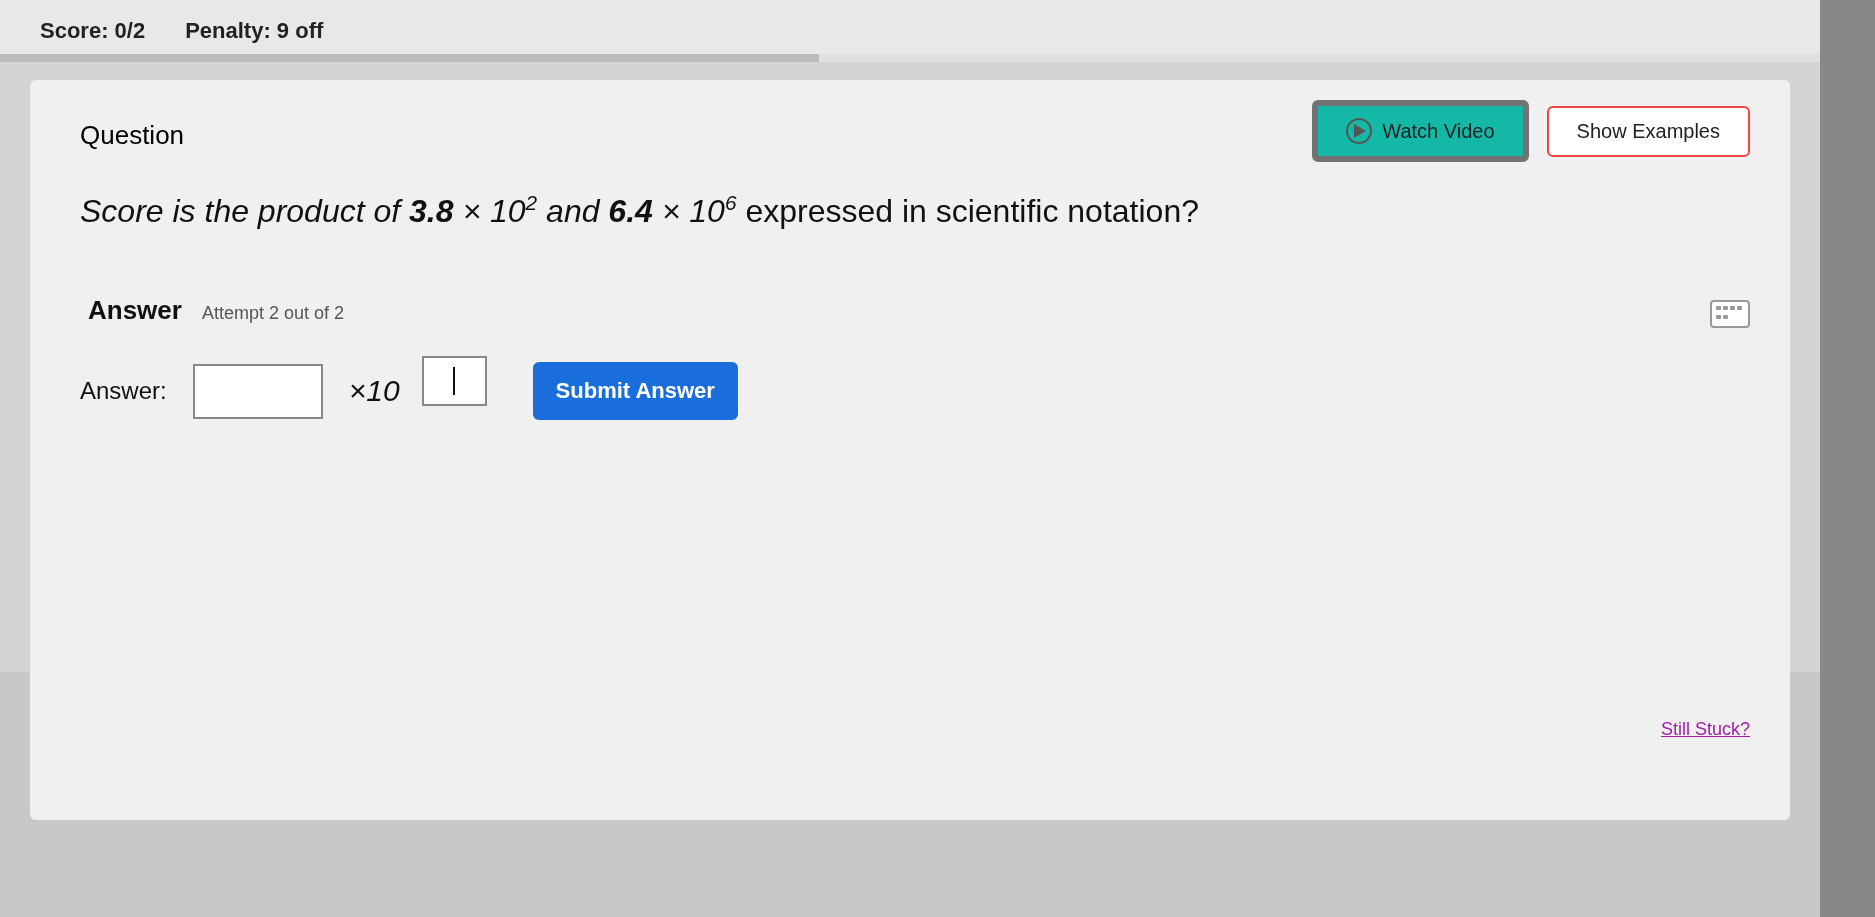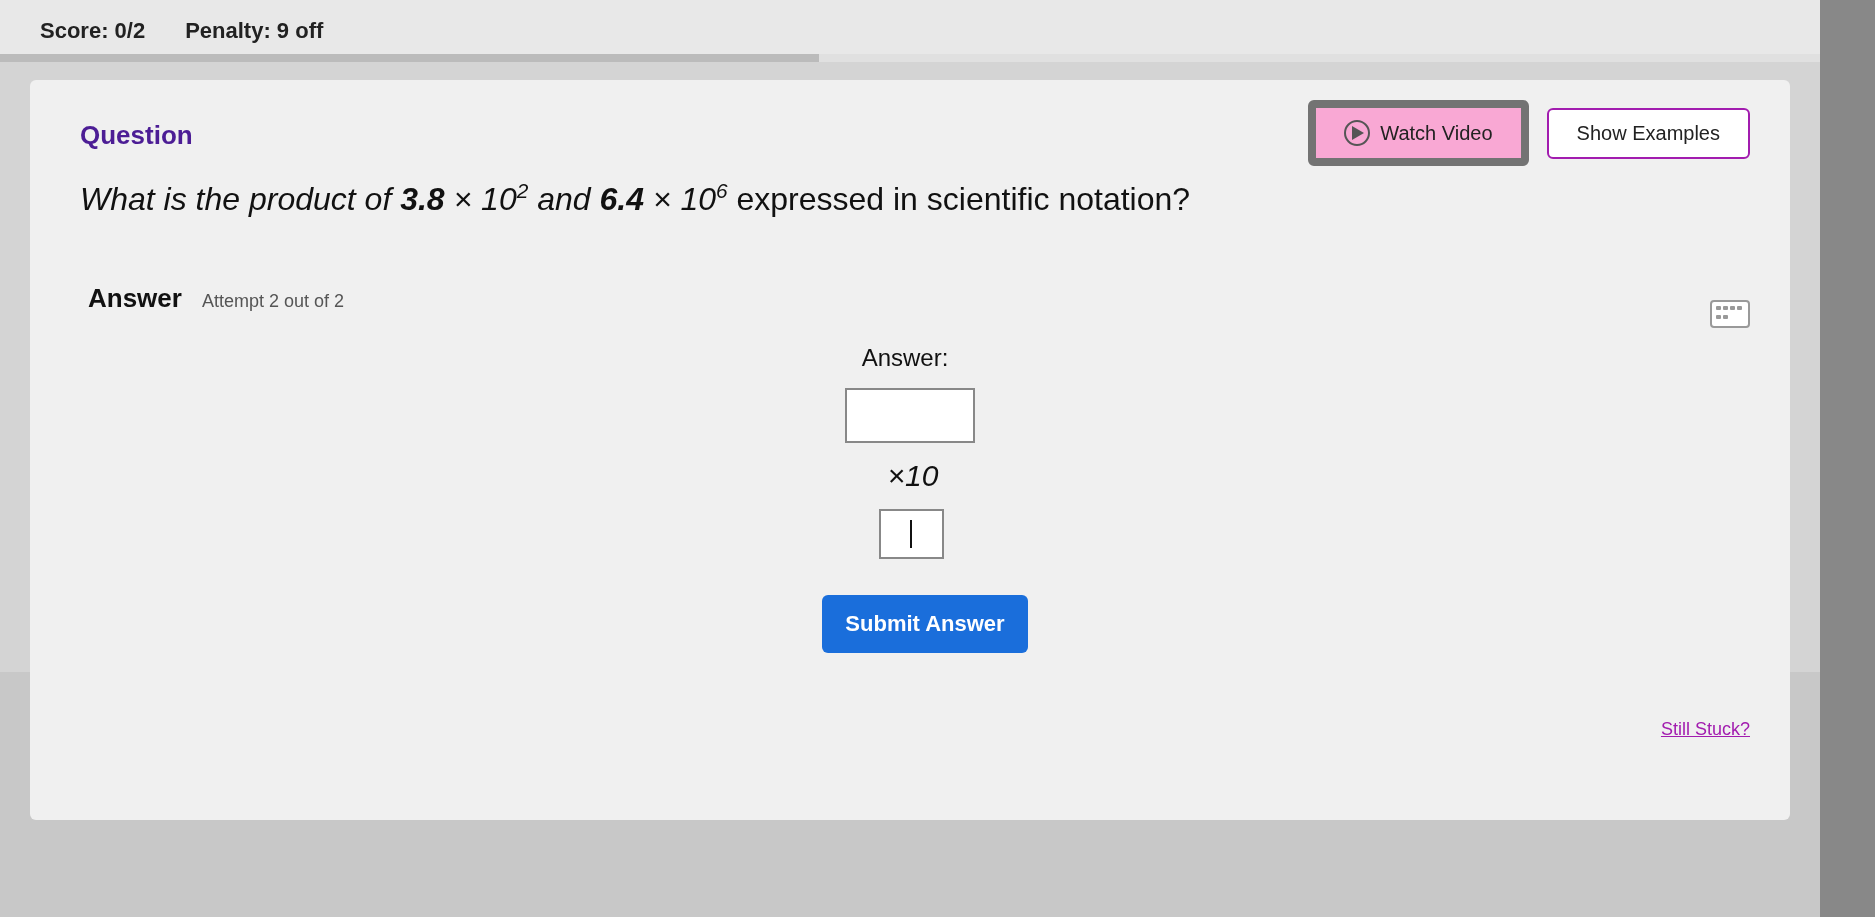--- a/index.html
+++ b/index.html
@@ -80,24 +80,24 @@
       right: 40px;
       display: flex;
       gap: 18px;
       align-items: center;
     }
 
     .watch-video-btn {
       display: flex;
       align-items: center;
       gap: 10px;
-      border: 8px solid #737373;
+      border: 6px solid #737373;
       border-radius: 6px;
       padding: 12px 28px;
-      background: #f9a8d4;
+      background: #14b8a6;
       cursor: pointer;
       font-size: 20px;
       color: #222;
       font-weight: 500;
     }
 
     .play-icon {
       width: 26px;
       height: 26px;
       border: 2px solid #555;
@@ -111,36 +111,36 @@
     .play-triangle {
       width: 0;
       height: 0;
       border-top: 7px solid transparent;
       border-bottom: 7px solid transparent;
       border-left: 12px solid #555;
       margin-left: 2px;
     }
 
     .show-examples-btn {
-      border: 2px solid #a21caf;
+      border: 2px solid #ef4444;
       border-radius: 6px;
       padding: 12px 28px;
       background: white;
       cursor: pointer;
       font-size: 20px;
       color: #222;
       font-weight: 500;
     }
 
     
     .question-label {
       font-size: 26px;
-      font-weight: bold;
-      color: #4c1d95;
-      margin-bottom: 24px;
+      font-weight: normal;
+      color: #000000;
+      margin-bottom: 36px;
       margin-top: 10px;
     }
 
     .question-text {
       font-size: 32px;
       color: #111;
       line-height: 1.5;
       margin-bottom: 60px;
       font-style: italic;
     }
@@ -178,21 +178,20 @@
     .attempt-text {
       font-size: 18px;
       color: #555;
     }
 
     .answer-input-row {
       display: flex;
       align-items: center;
       gap: 16px;
       margin-top: 10px;
-      flex-direction: column;
     }
 
     .answer-prefix {
       font-size: 24px;
       color: #111;
       margin-right: 10px;
       font-weight: normal;
     }
 
     .coefficient-input {
@@ -337,21 +336,21 @@
       <span class="key-dot"></span>
       <span class="key-dot"></span>
       <span class="key-dot"></span>
       <span class="key-dot"></span>
       <span class="key-dot"></span>
     </div>
 
     <div class="question-label">Question</div>
 
     <div class="question-text">
-      <span>What is the product of </span><strong>3.8</strong> × 10<sup>2</sup><span> and </span><strong>6.4</strong> × 10<sup>6</sup><span class="normal"> expressed in scientific notation?</span>
+      <span>Score is the product of </span><strong>3.8</strong> × 10<sup>2</sup><span> and </span><strong>6.4</strong> × 10<sup>6</sup><span class="normal"> expressed in scientific notation?</span>
     </div>
 
     <div class="answer-section">
       <div class="answer-header">
         <span class="answer-label">Answer</span>
         <span class="attempt-text">Attempt 2 out of 2</span>
       </div>
 
       <div class="answer-input-row">
         <span class="answer-prefix">Answer:</span>

